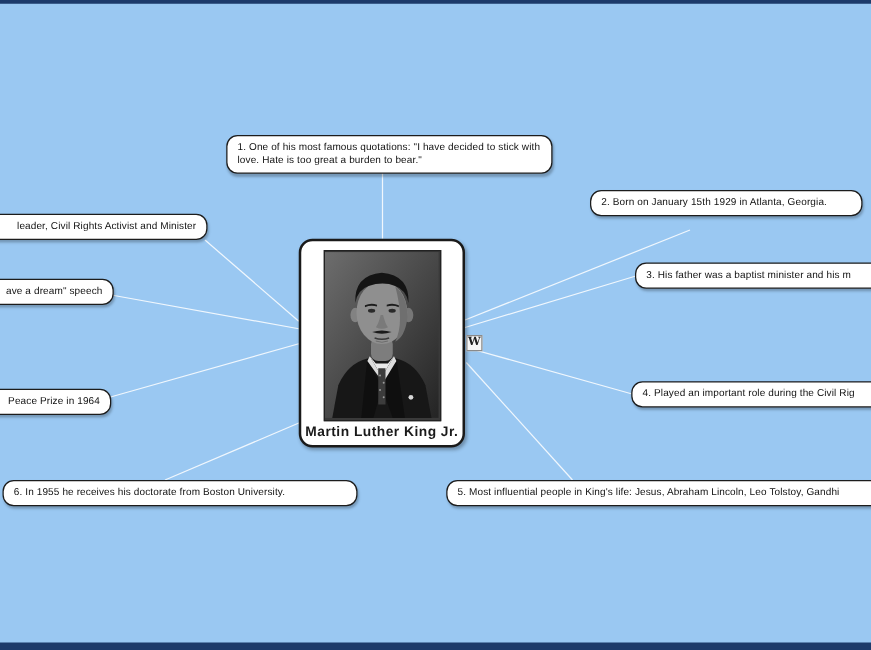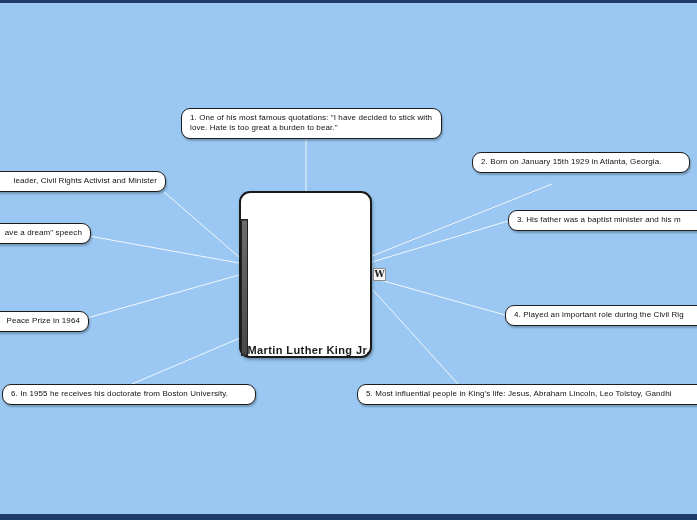--- a/index.html
+++ b/index.html
@@ -22,21 +22,21 @@
     letter-spacing:.1px;
     box-shadow:1px 2px 2px rgba(0,0,0,.25);
     display:flex;align-items:center;
   }
   .topic.nowrap{white-space:nowrap;overflow:hidden;}
   .topic.cut-left{justify-content:flex-end;text-align:right;}
   .central{
     position:absolute;left:239px;top:191px;width:133px;height:167px;z-index:4;
     background:#ffffff;border:2px solid #1a1a1a;border-radius:11px;
     box-sizing:border-box;box-shadow:1px 2px 3px rgba(0,0,0,.3);
-    display:flex;flex-direction:row;align-items:flex-end;
+    display:flex;flex-direction:column;align-items:center;
   }
   .portrait{
     margin-top:7px;width:94px;height:137px;
     border:1.5px solid #222;box-sizing:border-box;
     background:#3a3a3a;overflow:hidden;
   }
   .central-label{
     margin-top:3px;font-size:11px;font-weight:bold;color:#1a1a1a;
     letter-spacing:.4px;white-space:nowrap;
   }
@@ -127,19 +127,19 @@
 <div class="topic" style="left:181px;top:108px;width:261px;">1. One of his most famous quotations:  "I have decided to stick with love. Hate is too great a burden to bear."</div>
 
 <div class="topic nowrap" style="left:472px;top:152px;width:218px;height:21px;">2. Born on January 15th 1929 in Atlanta, Georgia.</div>
 
 <div class="topic nowrap" style="left:508px;top:210px;width:310px;height:21px;">3.  His father was a baptist minister and his m</div>
 
 <div class="topic nowrap" style="left:505px;top:305px;width:310px;height:21px;">4.  Played an important role during the Civil Rig</div>
 
 <div class="topic nowrap" style="left:357px;top:384px;width:420px;height:21px;">5.  Most influential people in King's life: Jesus, Abraham Lincoln, Leo Tolstoy, Gandhi</div>
 
-<div class="topic nowrap" style="left:2px;top:384px;width:254px;height:21px;">6.  In 1955 he receives his doctorate from Boston University.</div>
+<div class="topic nowrap" style="left:2px;top:384px;width:284px;height:21px;">6.  In 1955 he receives his doctorate from Boston University.</div>
 
 <div class="topic nowrap cut-left" style="left:-80px;top:171px;width:246px;height:21px;">leader, Civil Rights Activist and Minister</div>
 
 <div class="topic nowrap cut-left" style="left:-80px;top:223px;width:171px;height:21px;">ave a dream" speech</div>
 
 <div class="topic nowrap cut-left" style="left:-80px;top:311px;width:169px;height:21px;">Peace Prize in 1964</div>
 
 </body></html>

